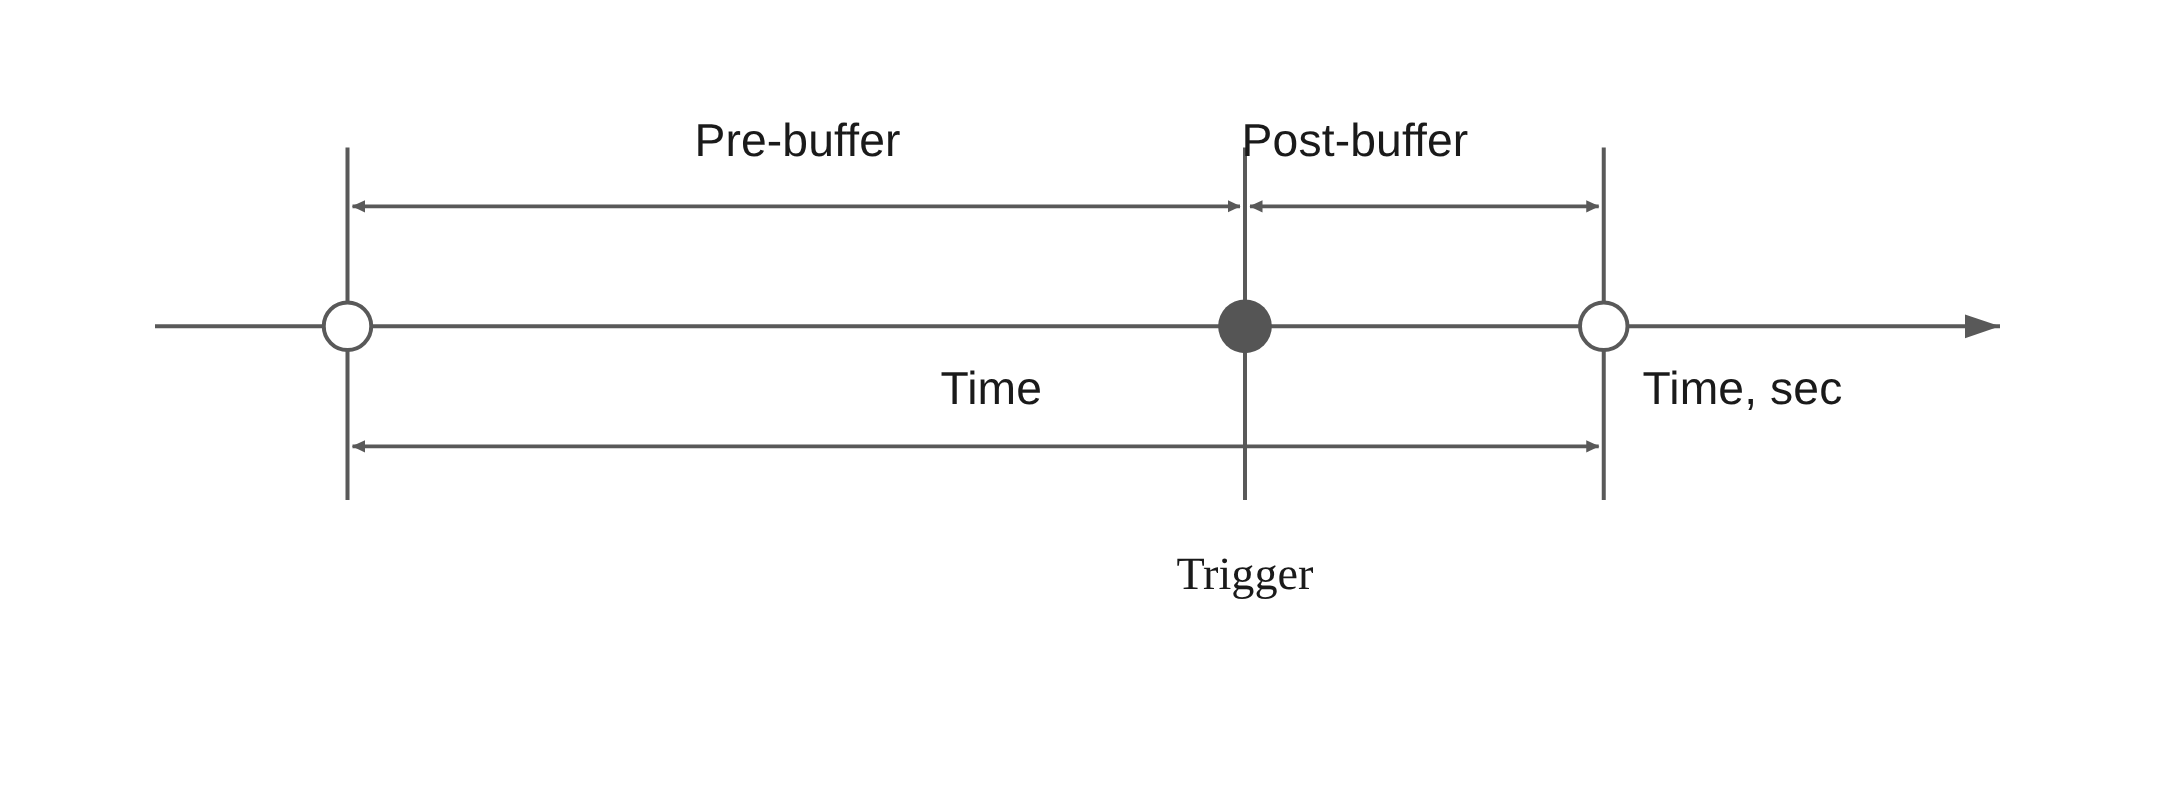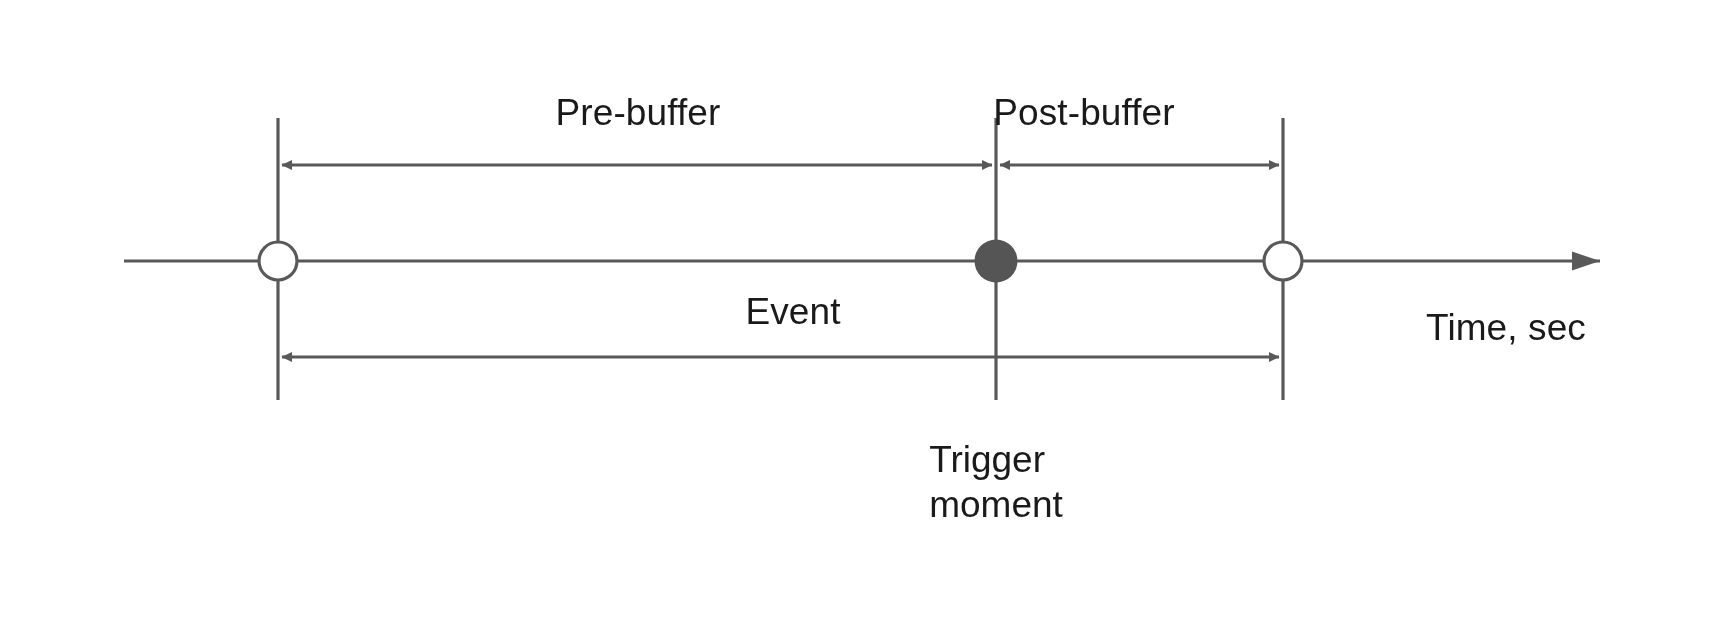--- a/index.html
+++ b/index.html
@@ -32,22 +32,23 @@
     font-weight: 400;
     line-height: 1.0;
     white-space: nowrap;
     letter-spacing: 0.1px;
     transform: translate(-50%, -50%);
     text-align: center;
   }
   .caption-block {
     position: absolute;
     transform: translateX(-50%);
+    text-align: center;
     color: #1a1a1a;
-    font-family: Liberation Sans, sans-serif;
+    font-family: Liberation Serif, serif;
     font-size: 37px;
     line-height: 45px;
     white-space: nowrap;
   }
   .caption-block div {
     display: block;
   }
 </style>
 </head>
 <body>
@@ -93,22 +94,21 @@
       <circle cx="278" cy="261" r="19" fill="#ffffff" stroke="#595959" stroke-width="3.2"></circle>
       <circle cx="996" cy="261" r="21.5" fill="#555555" stroke="none"></circle>
       <circle cx="1283" cy="261" r="19" fill="#ffffff" stroke="#595959" stroke-width="3.2"></circle>
     </g>
   </svg>
 
   <div class="dia-label" style="left:638px; top:112px;">Pre-buffer</div>
 
   <div class="dia-label" style="left:1084px; top:112px;">Post-buffer</div>
 
-  <div class="dia-label" style="left:793px; top:311px;">Event</div>
+  <div class="dia-label" style="left:793px; top:311px;">Time</div>
 
-  <div class="dia-label" style="left:1506px; top:311px;margin-top:16px;">Time, sec</div>
+  <div class="dia-label" style="left:1394px; top:311px;">Time, sec</div>
 
   <div class="caption-block" style="left:996px; top:437px;">
     <div>Trigger</div>
-    <div>moment</div>
   </div>
 
 </div>
 
 </body></html>

